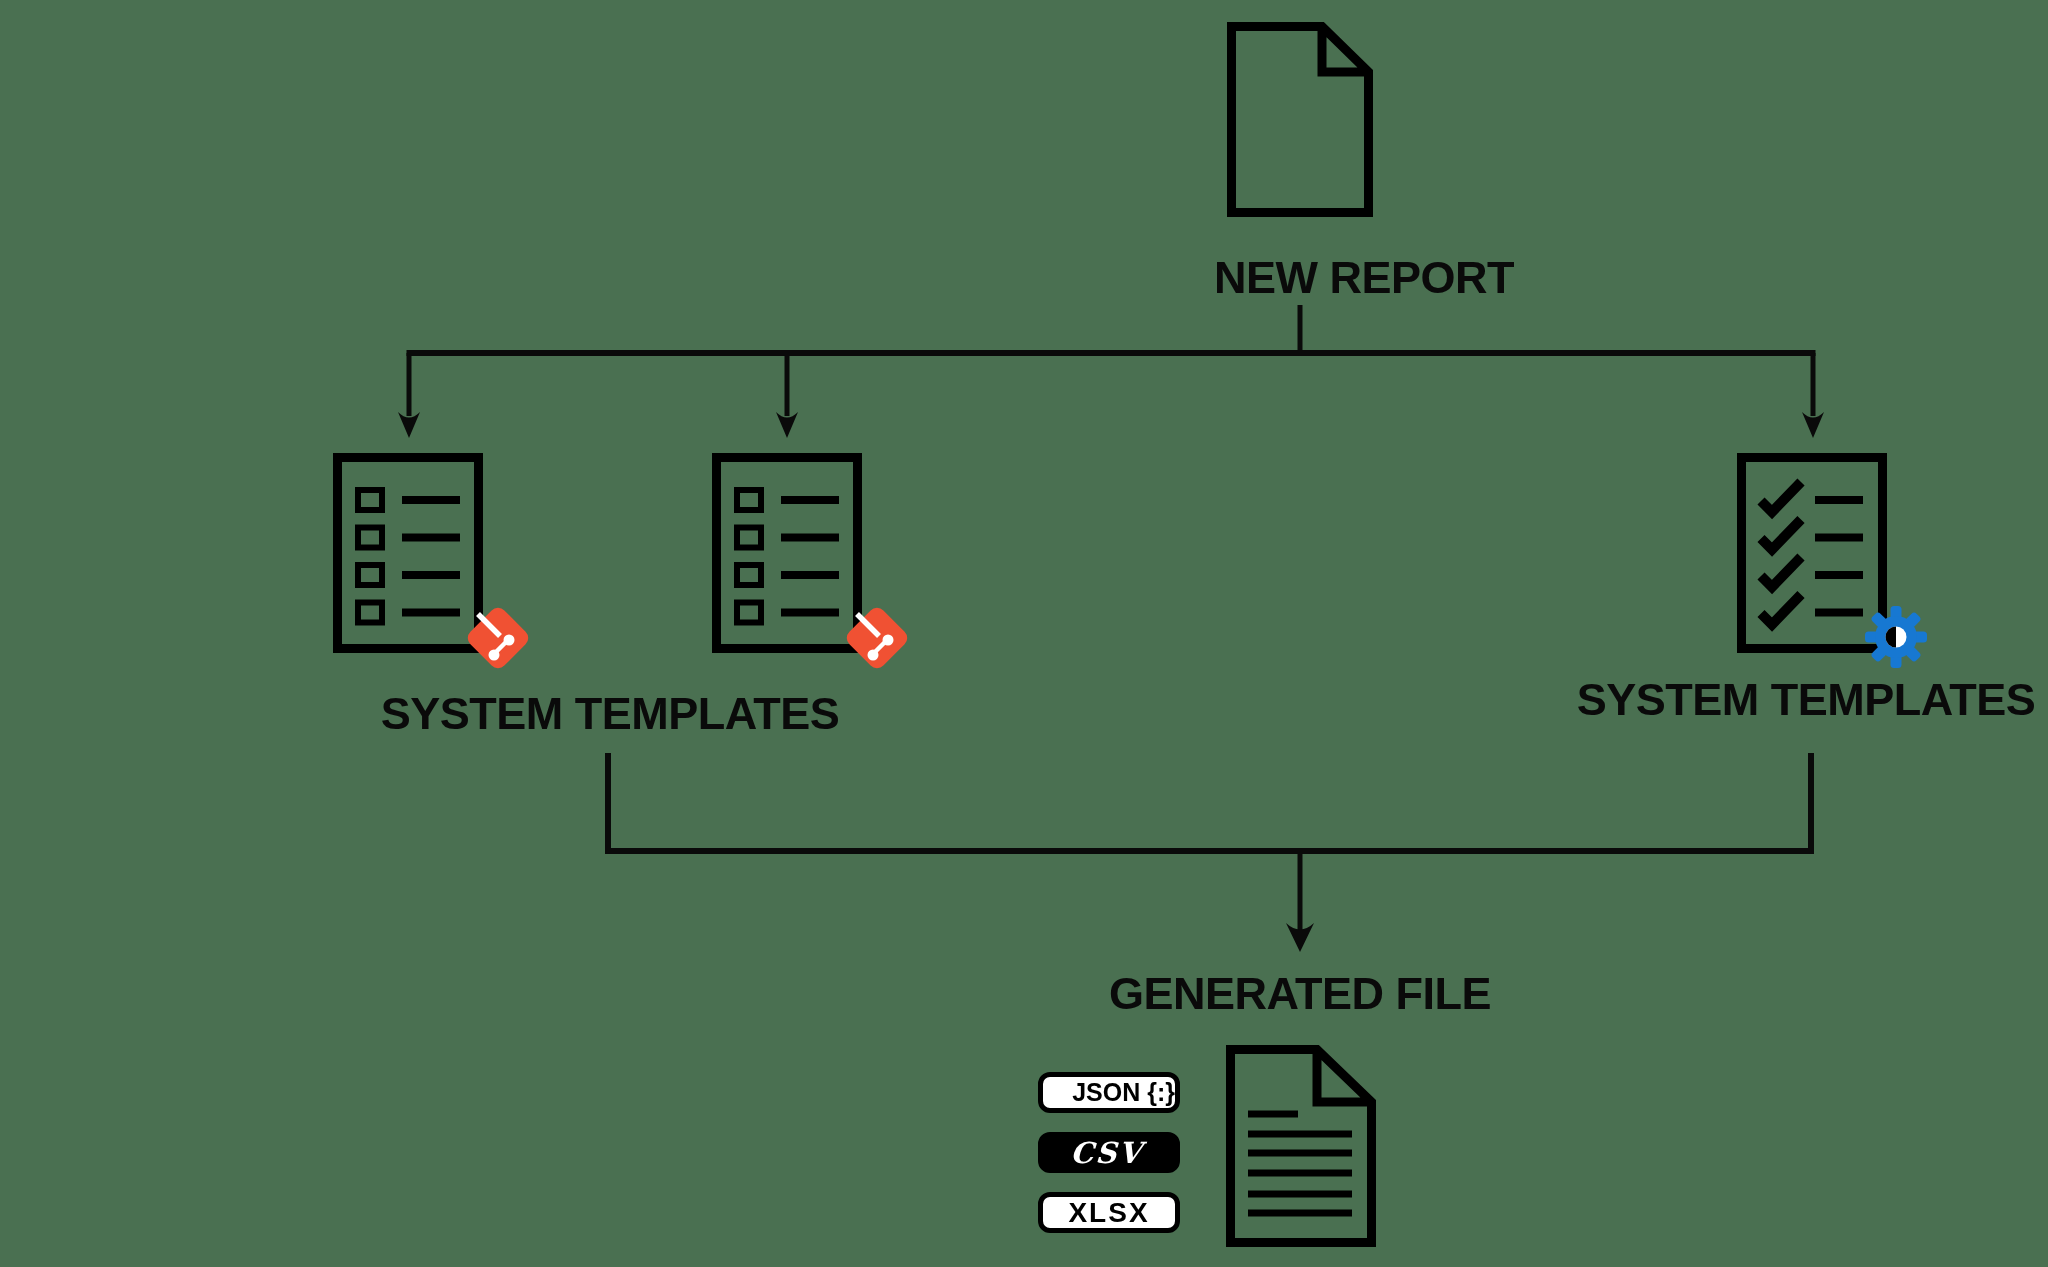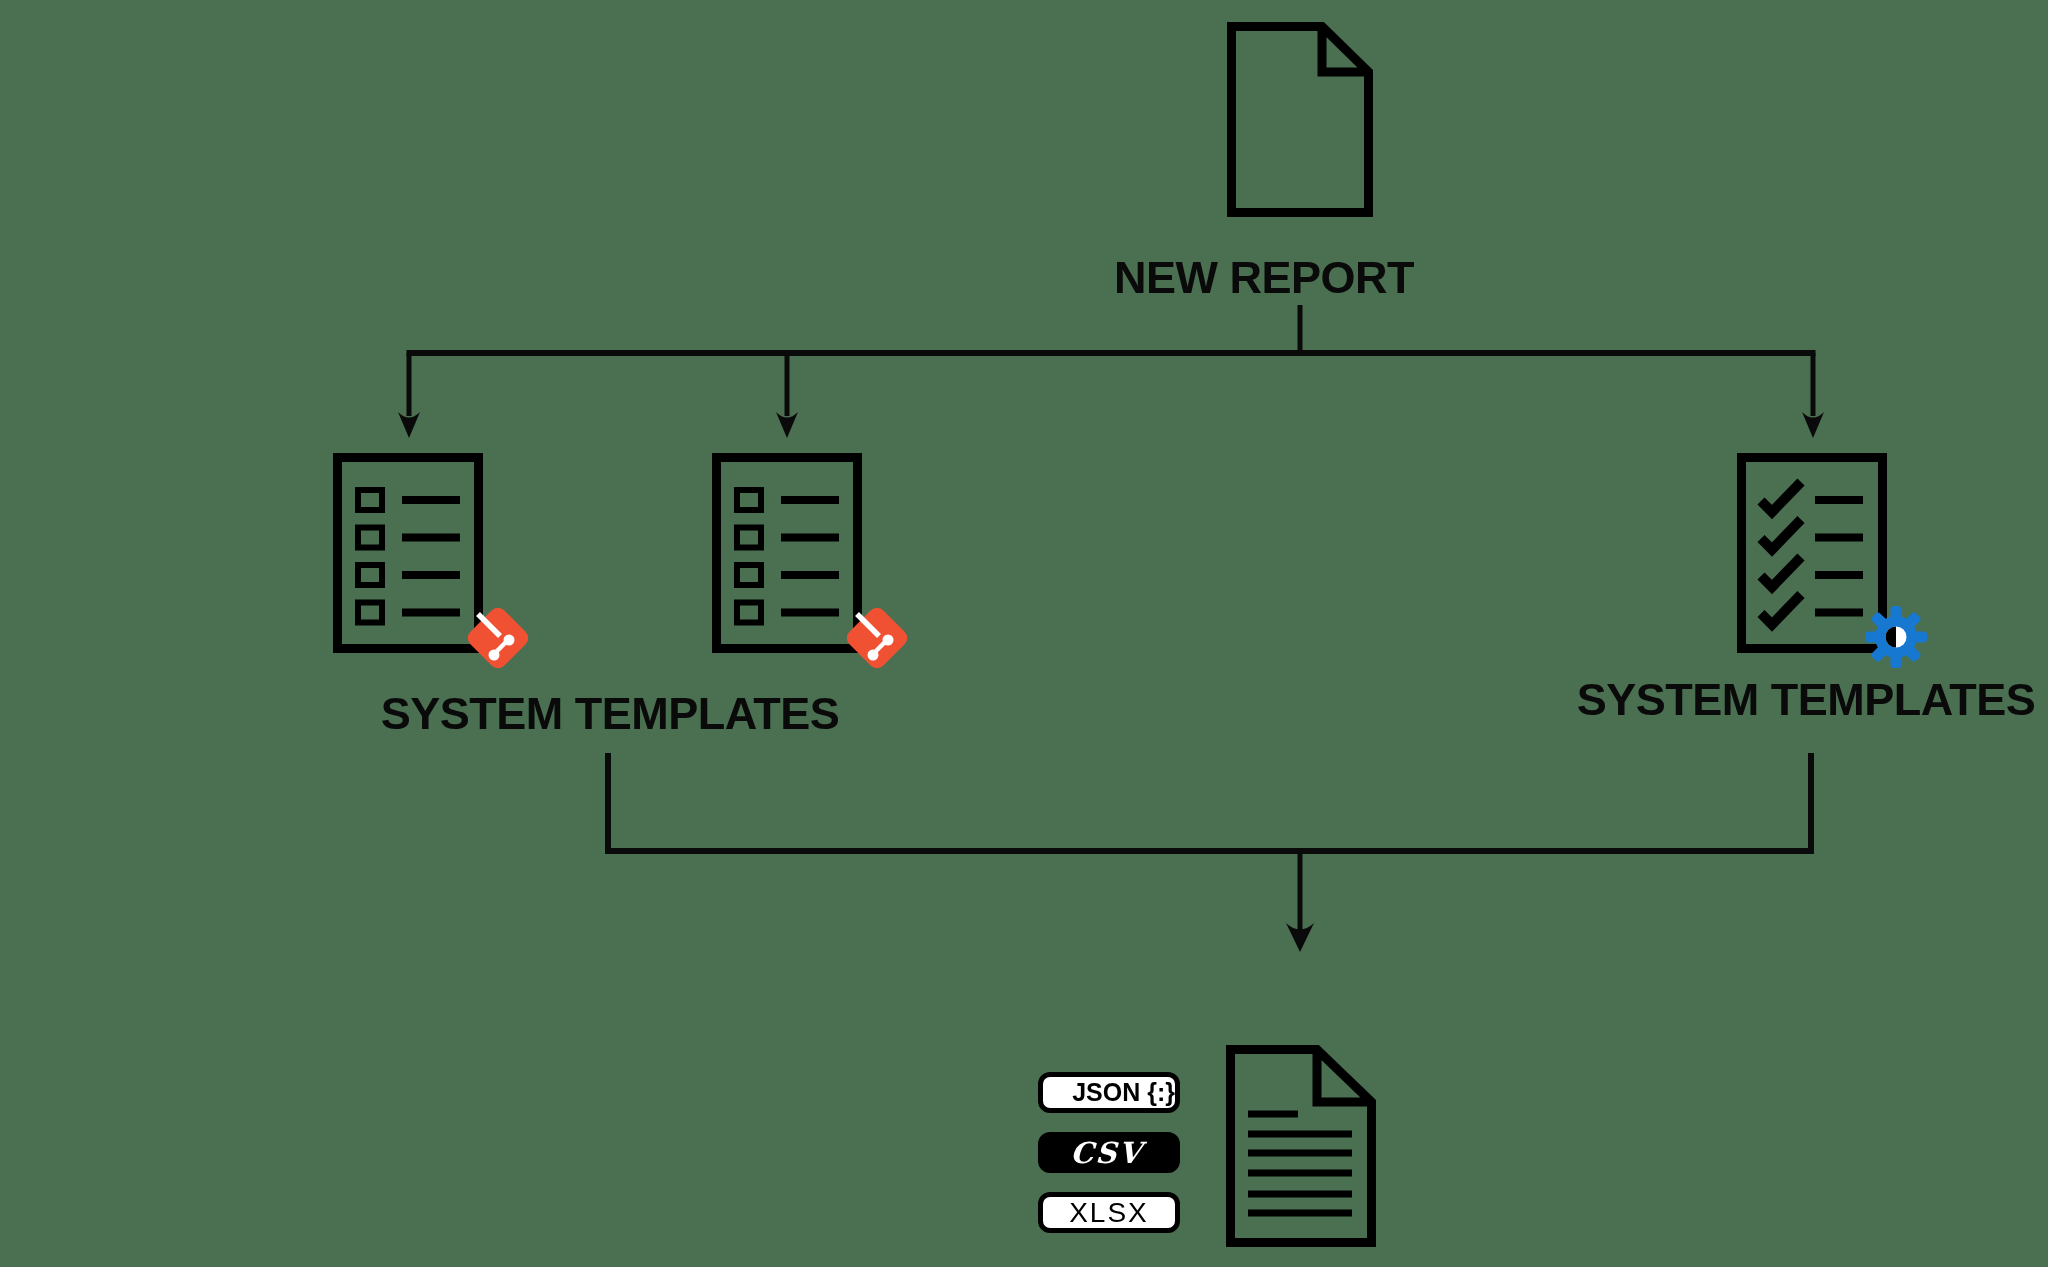--- a/index.html
+++ b/index.html
@@ -7,21 +7,21 @@
     position:relative;width:2048px;height:1267px;overflow:hidden;
     background:#4A7051;font-family:"Liberation Sans",sans-serif;
   }
   .abs{position:absolute;}
   .connectors{position:absolute;left:0;top:0;pointer-events:none;}
   .lbl{
     position:absolute;transform:translateX(-50%);
     font-weight:800;font-size:45px;letter-spacing:-0.5px;
     color:#0a0a0a;white-space:nowrap;line-height:1;
   }
-  #lbl-new{left:1264px;top:255px;}
+  #lbl-new{left:1364px;top:255px;}
   #lbl-custom{left:610px;top:691px;}
   #lbl-system{left:1806px;top:677px;}
   #lbl-generated{left:1300px;top:971px;}
 
   #doc-top{left:1227px;top:22px;}
   #tpl1{left:333px;top:453px;}
   #git1{left:460px;top:600px;}
   #tpl2{left:712px;top:453px;}
   #git2{left:839px;top:600px;}
   #tpl3{left:1737px;top:453px;}
@@ -36,21 +36,21 @@
   }
   .badge.dark{background:#000000;color:#ffffff;}
   #badge-json{top:1072px;justify-content:flex-end;}
   #badge-csv{top:1132px;}
   #badge-xlsx{top:1192px;}
   .badge-json-text{font-weight:800;font-size:25px;letter-spacing:0;}
   .badge-csv-text{
     font-family:"DejaVu Serif",serif;font-style:italic;font-weight:600;
     font-size:29px;letter-spacing:2px;transform:skewX(-6deg);
   }
-  .badge-xlsx-text{font-weight:400;font-size:28px;letter-spacing:2px;}
+  .badge-xlsx-text{font-weight:700;font-size:28px;letter-spacing:2px;}
 </style>
 </head>
 <body>
 
 <div class="canvas">
 
   <svg class="connectors" width="2048" height="1267" viewBox="0 0 2048 1267">
 
     <path d="M1300 305 V356" stroke="#0a0a0a" stroke-width="5" fill="none"></path>
 
@@ -138,20 +138,21 @@
       <rect x="26.5" y="1" width="11" height="14" rx="3.5" transform="rotate(225 32 32)"></rect>
       <rect x="26.5" y="1" width="11" height="14" rx="3.5" transform="rotate(270 32 32)"></rect>
       <rect x="26.5" y="1" width="11" height="14" rx="3.5" transform="rotate(315 32 32)"></rect>
       <circle cx="32" cy="32" r="21"></circle>
     </g>
     <circle cx="32" cy="32" r="10.5" fill="#ffffff"></circle>
     <path d="M32 21.5 A10.5 10.5 0 0 0 32 42.5 Z" fill="#000000"></path>
   </svg>
   <div class="lbl" id="lbl-system">SYSTEM TEMPLATES</div>
 
+  <div class="lbl" id="lbl-generated">GENERATED FILE</div>
   <svg class="abs" id="doc-bottom" width="150" height="202" viewBox="0 0 150 202">
     <path d="M91 4.5 H4.5 V197.5 H145.5 V57" fill="none" stroke="#000" stroke-width="9"></path>
     <path d="M91 4.5 L145.5 57 L91 57 Z" fill="none" stroke="#000" stroke-width="9" stroke-linejoin="miter"></path>
     <line x1="22" y1="69" x2="72" y2="69" stroke="#000" stroke-width="7"></line>
     <line x1="22" y1="89" x2="126" y2="89" stroke="#000" stroke-width="7"></line>
     <line x1="22" y1="108" x2="126" y2="108" stroke="#000" stroke-width="7"></line>
     <line x1="22" y1="128" x2="126" y2="128" stroke="#000" stroke-width="7"></line>
     <line x1="22" y1="149" x2="126" y2="149" stroke="#000" stroke-width="7"></line>
     <line x1="22" y1="168" x2="126" y2="168" stroke="#000" stroke-width="7"></line>
   </svg>

